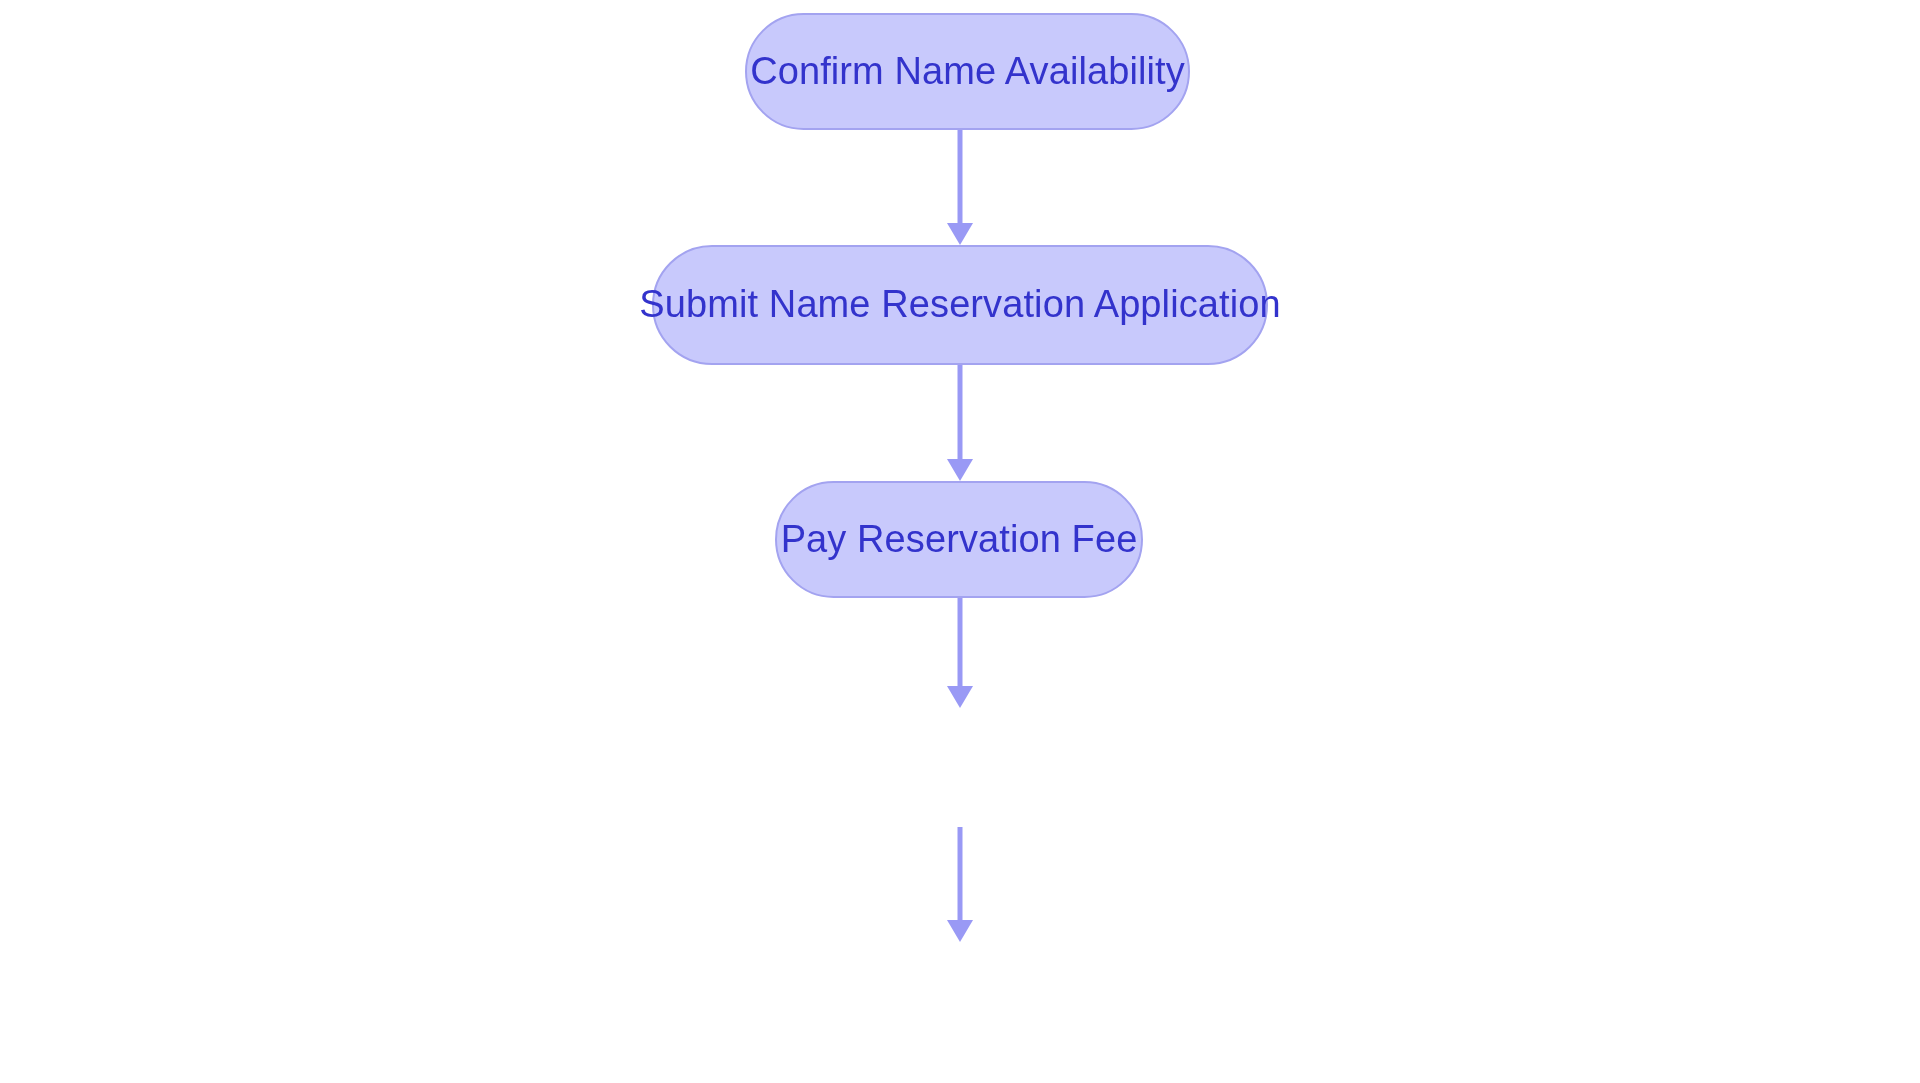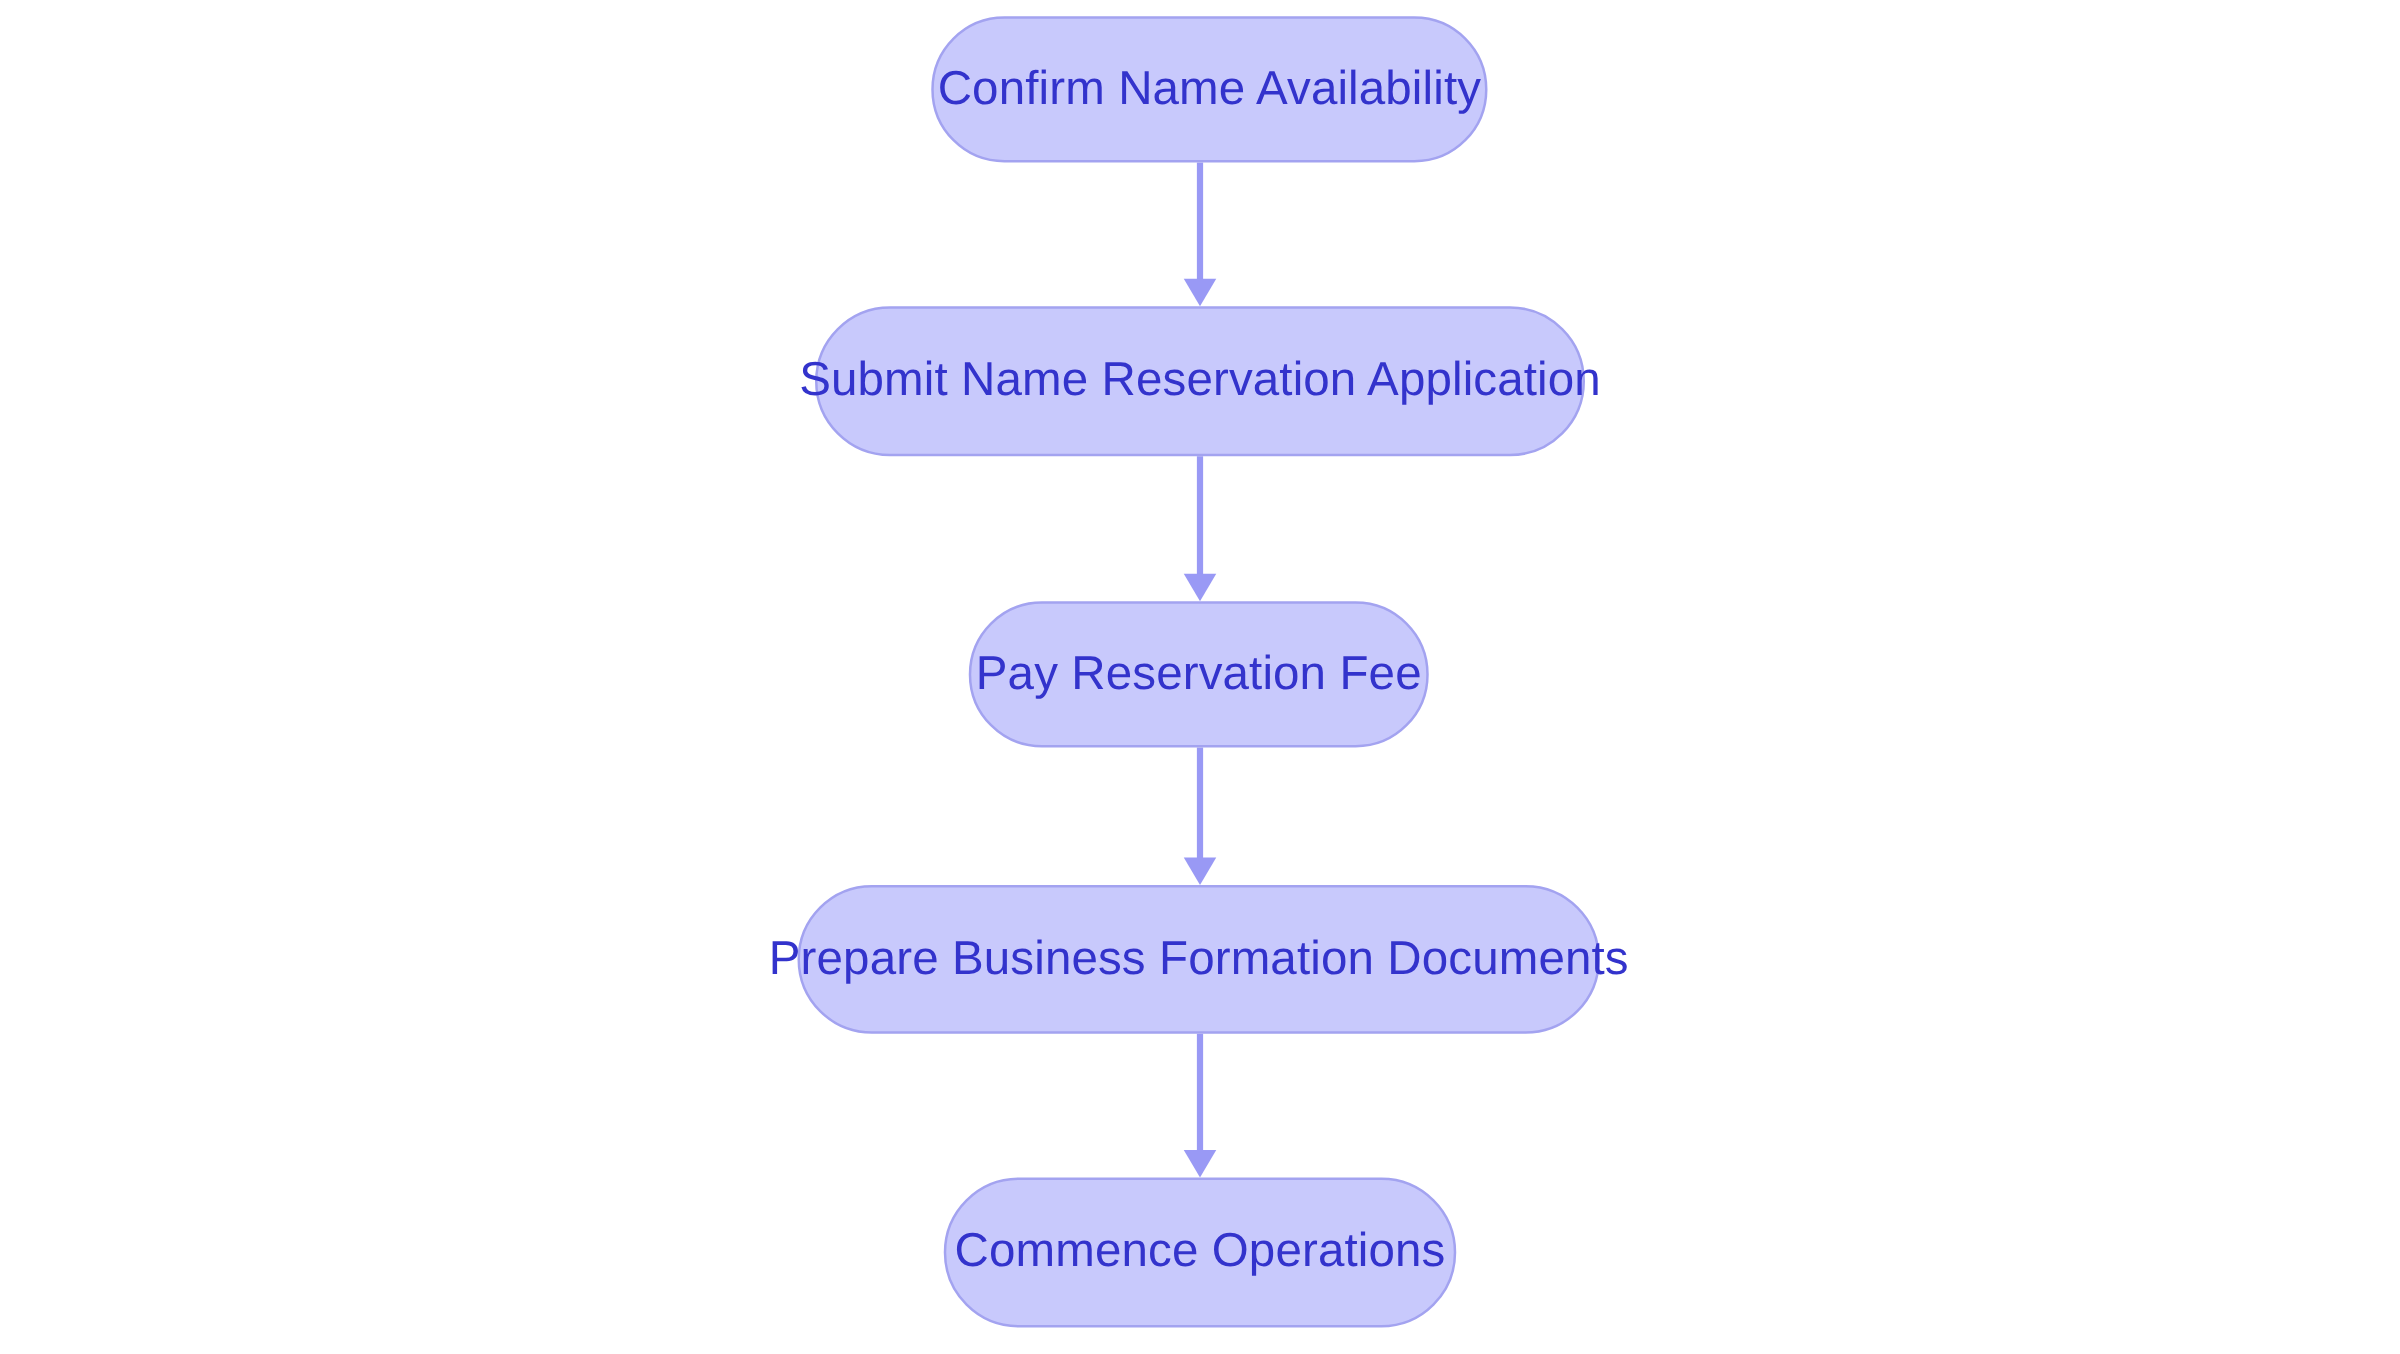--- a/index.html
+++ b/index.html
@@ -92,21 +92,15 @@
   <div id="node-layer">
       <div class="flow-node" style="left: 745px; top: 13px; width: 445px; height: 117px; background: rgb(200, 201, 252); border-color: rgb(163, 163, 240);">
         <span class="flow-node-label" style="color: rgb(51, 51, 204);">Confirm Name Availability</span>
       </div>
       <div class="flow-node" style="left: 775px; top: 481px; width: 368px; height: 117px; background: rgb(200, 201, 252); border-color: rgb(163, 163, 240);">
         <span class="flow-node-label" style="color: rgb(51, 51, 204);">Pay Reservation Fee</span>
       </div>
       <div class="flow-node" style="left: 652px; top: 245px; width: 616px; height: 120px; background: rgb(200, 201, 252); border-color: rgb(163, 163, 240);">
         <span class="flow-node-label" style="color: rgb(51, 51, 204);">Submit Name Reservation Application</span>
       </div>
-      <div class="flow-node" style="left: 638px; top: 708px; width: 642px; height: 119px; background: rgb(200, 201, 252); border-color: rgb(163, 163, 240);">
-        <span class="flow-node-label" style="color: rgb(51, 51, 204);">Prepare Business Formation Documents</span>
-      </div>
-      <div class="flow-node" style="left: 755px; top: 942px; width: 410px; height: 120px; background: rgb(200, 201, 252); border-color: rgb(163, 163, 240);">
-        <span class="flow-node-label" style="color: rgb(51, 51, 204);">Commence Operations</span>
-      </div>
     </div>
 
 </div>
 
 </body></html>

